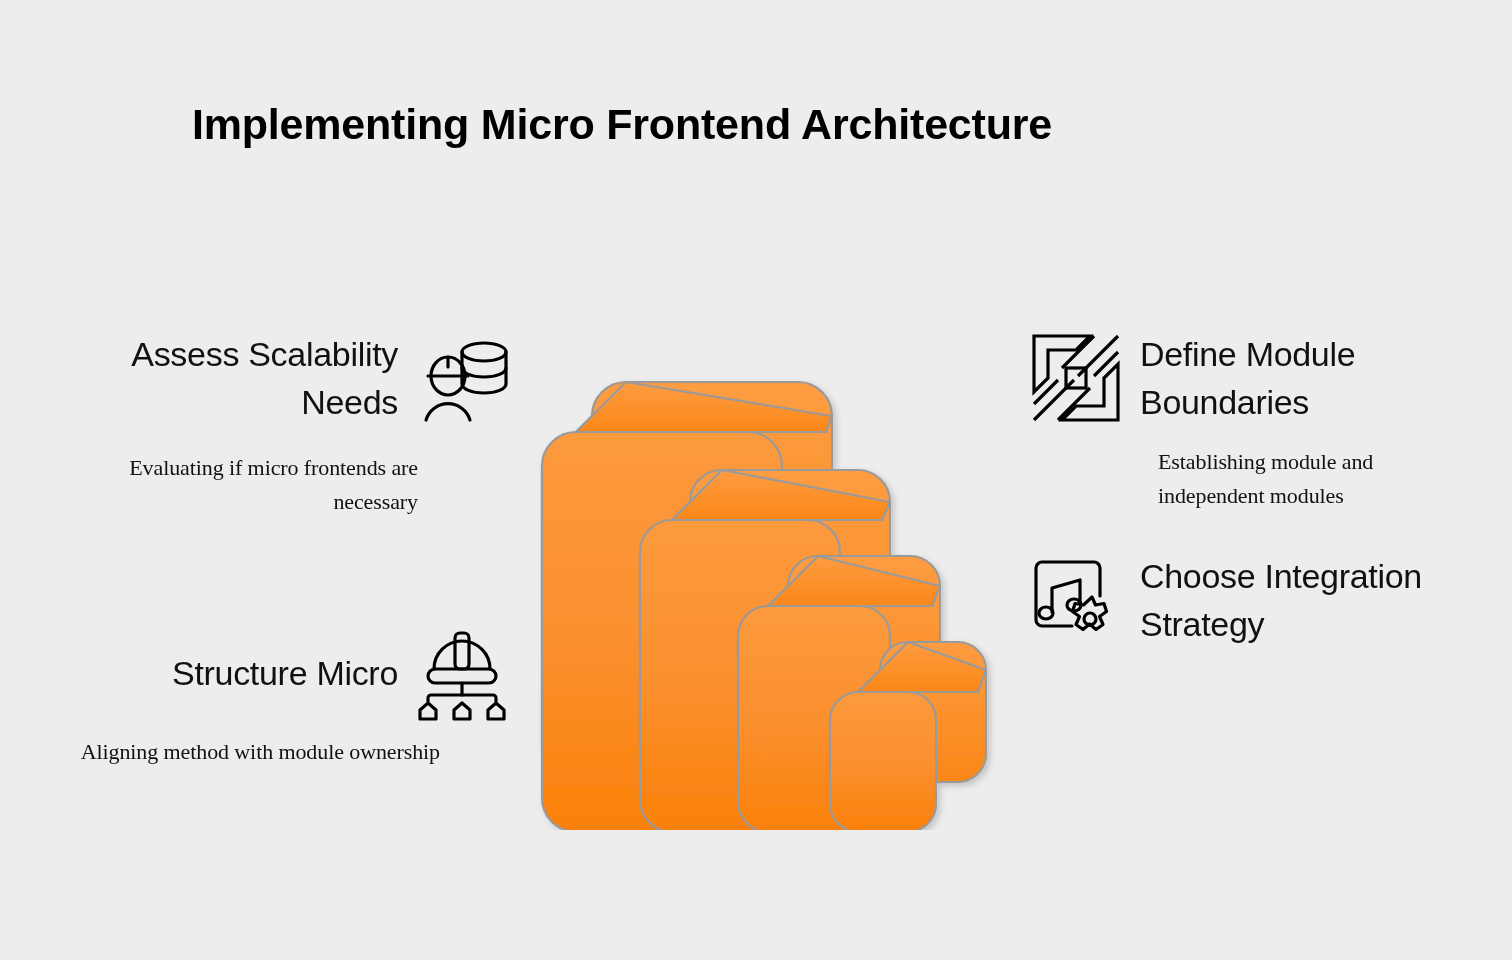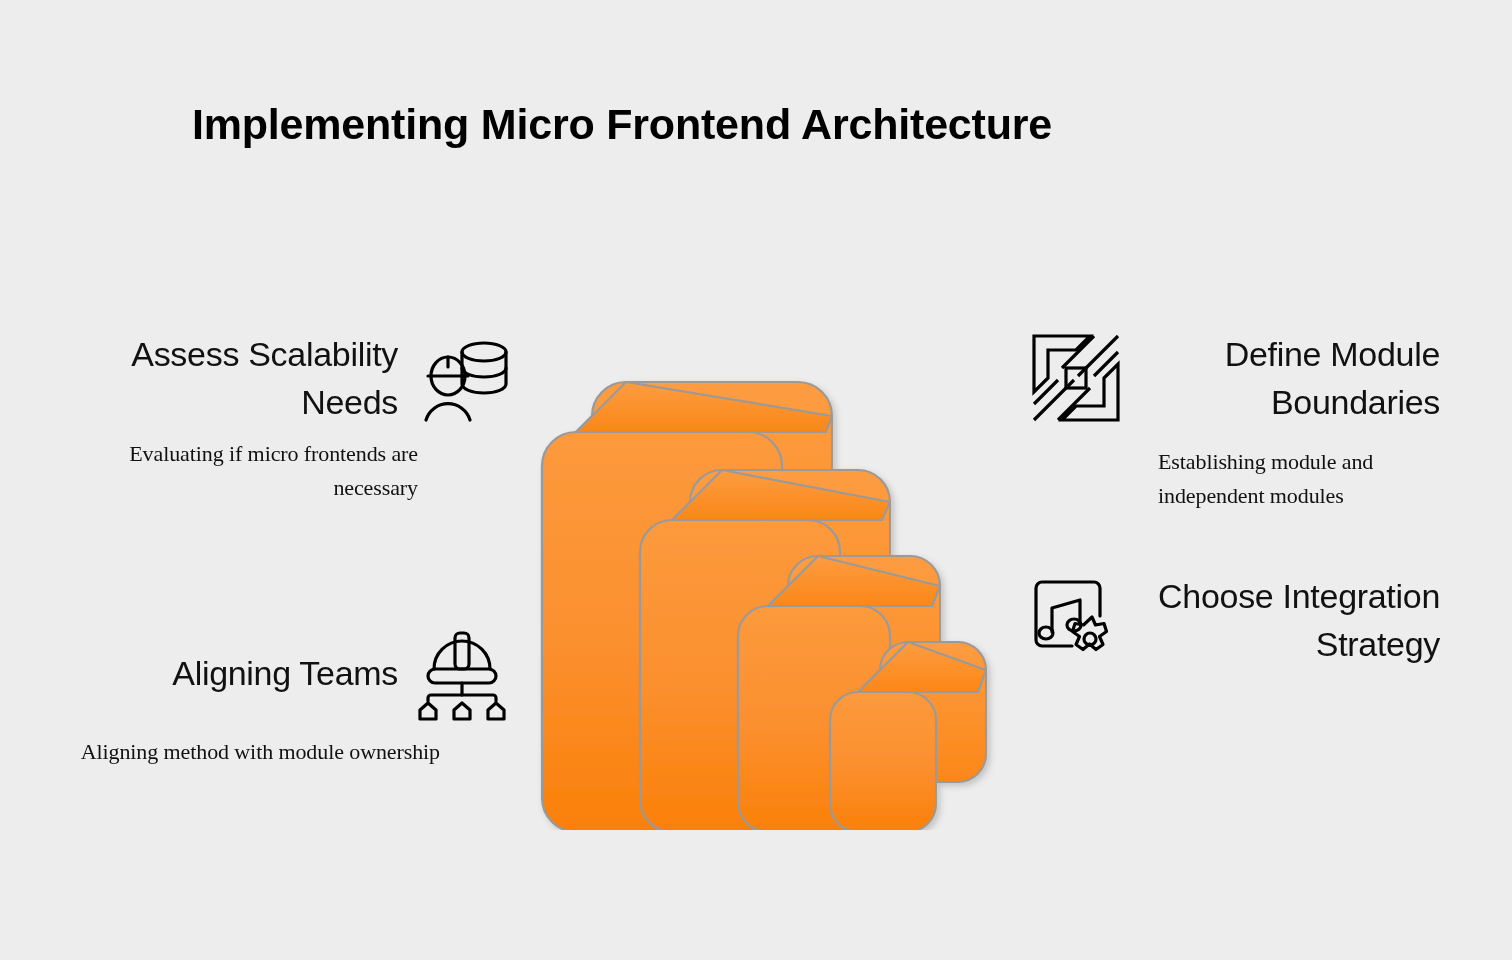--- a/index.html
+++ b/index.html
@@ -46,21 +46,21 @@
   }
 
   .item-title {
     font-size: 34px;
     font-weight: normal;
     color: #111111;
     line-height: 1.42;
     letter-spacing: -0.3px;
   }
   .item-left .item-title { text-align: right; }
-  .item-right .item-title { text-align: right; }
+  .item-right .item-title { text-align: left; }
 
   .item-desc {
     font-size: 22px;
     font-weight: normal;
     color: #111111;
     line-height: 1.58;
     letter-spacing: -0.1px;
     font-family: Liberation Serif, serif;
   }
   .item-left .item-desc { text-align: right; }
@@ -69,35 +69,35 @@
   .icon-box {
     flex: 0 0 auto;
     width: 96px;
     height: 96px;
     display: block;
   }
   .icon-box svg { display: block; }
 
   
   #item-0 { left: 40px;   top: 330px; width: 470px; }
-  #item-0 .item-head { margin-bottom: 10px; }
+  #item-0 .item-head { margin-bottom: 24px; }
   #item-0 .item-title { width: 340px; }
   #item-0 .item-desc  { width: 470px; padding-right: 92px; box-sizing: border-box; }
 
   #item-1 { left: 60px;   top: 625px; width: 450px; }
   #item-1 .item-head { margin-bottom: 14px; align-items: center; }
   #item-1 .item-title { width: 310px; }
   #item-1 .item-desc  { width: 450px; padding-right: 70px; box-sizing: border-box; }
 
   #item-2 { left: 1028px; top: 330px; width: 440px; }
   #item-2 .item-head { margin-bottom: 18px; }
   #item-2 .item-title { width: 300px; }
   #item-2 .item-desc  { width: 440px; padding-left: 130px; box-sizing: border-box; }
 
-  #item-3 { left: 1028px; top: 572px; width: 440px; }
+  #item-3 { left: 1028px; top: 552px; width: 440px; }
   #item-3 .item-head { margin-bottom: 16px; align-items: center; }
   #item-3 .item-title { width: 300px; }
   #item-3 .item-desc  { width: 440px; padding-left: 130px; box-sizing: border-box; }
 
   
   #central-graphic {
     position: absolute;
     left: 530px;
     top: 370px;
     width: 480px;
@@ -126,21 +126,21 @@
 
         <path d="M12 90 a23 23 0 0 1 44 0"></path>
       </svg>
     </span>
   </div>
   <div class="item-desc">Evaluating if micro frontends are necessary</div>
 </div>
 
 <div class="item item-left" id="item-1">
   <div class="item-head">
-    <div class="item-title">Aligning Teams</div>
+    <div class="item-title">Structure Micro</div>
     <span class="icon-box">
       <svg width="96" height="96" viewBox="0 0 96 96" fill="none" stroke="#000000" stroke-width="3.2" stroke-linecap="round" stroke-linejoin="round">
 
         <path d="M20 44 a28 28 0 0 1 56 0"></path>
 
         <rect x="41" y="8" width="14" height="36" rx="5"></rect>
 
         <rect x="14" y="44" width="68" height="14" rx="7"></rect>
 
         <line x1="48" y1="58" x2="48" y2="70"></line>

